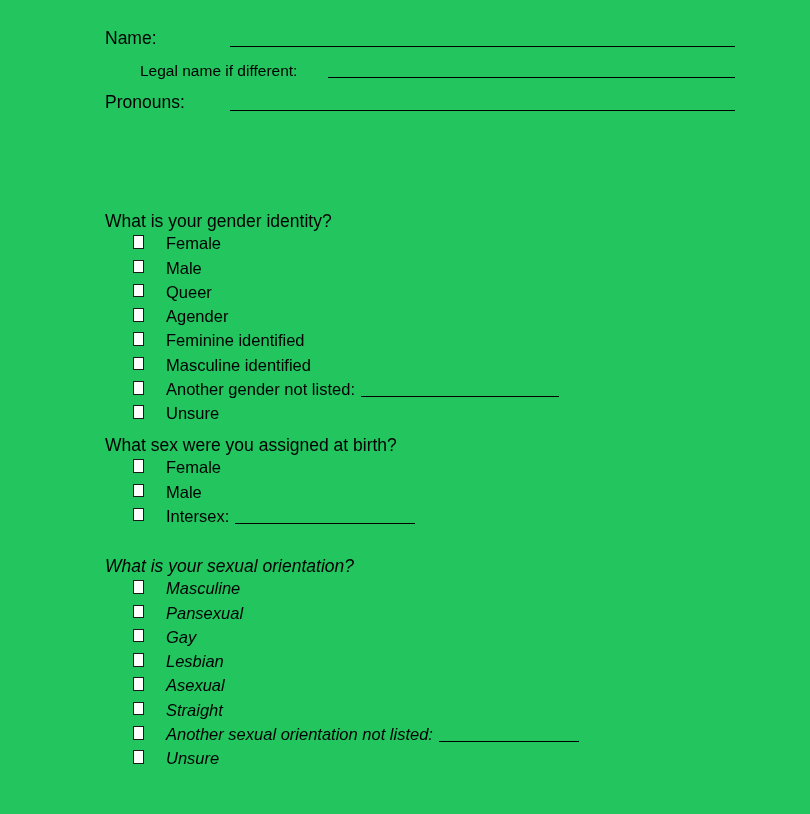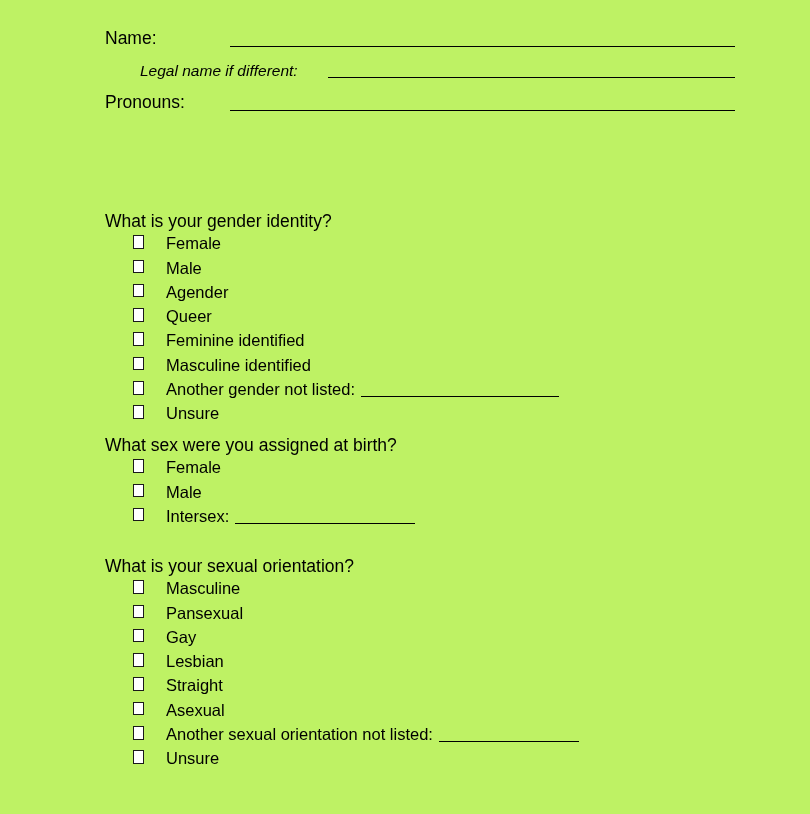--- a/index.html
+++ b/index.html
@@ -15,21 +15,21 @@
     color: #000000;
     overflow: hidden;
   }
 
   .page {
     position: absolute;
     left: 0;
     top: 0;
     width: 810px;
     height: 814px;
-    background: #bef264;
+    background: #22c55e;
   }
 
   
   .id-block {
     position: absolute;
     left: 105px;
     top: 30px;
     width: 630px;
   }
 
@@ -44,21 +44,20 @@
   }
 
   .id-label {
     font-size: 17.5px;
     line-height: 1;
     white-space: nowrap;
     flex: 0 0 auto;
   }
   .id-label.small-italic {
     font-size: 15.5px;
-    font-style: italic;
     font-weight: 400;
   }
 
   .rule {
     flex: 1 1 auto;
     border-bottom: 1.4px solid #000;
     height: 0;
     margin-left: 10px;
     position: relative;
     top: 3px;
@@ -123,21 +122,21 @@
     position: relative;
     top: 2px;
   }
   .inline-blank.w-gender { width: 198px; }
   .inline-blank.w-intersex { width: 180px; }
   .inline-blank.w-orientation { width: 140px; }
 
   
   #section-gender { top: 168px; margin-top: 44px; }
   #section-birthsex { top: 436px; }
-  #section-orientation { top: 557px; }
+  #section-orientation { top: 557px; font-style: italic; }
 </style>
 </head>
 <body>
 
 <div class="page">
 
   <div class="id-block">
 
     <div class="id-row name">
       <span class="id-label">Name:</span>
@@ -162,25 +161,25 @@
         <li class="option">
           <span class="checkbox"></span>
           <span class="option-label">Female</span>
         </li>
         <li class="option">
           <span class="checkbox"></span>
           <span class="option-label">Male</span>
         </li>
         <li class="option">
           <span class="checkbox"></span>
+          <span class="option-label">Queer</span>
+        </li>
+        <li class="option">
+          <span class="checkbox"></span>
           <span class="option-label">Agender</span>
-        </li>
-        <li class="option">
-          <span class="checkbox"></span>
-          <span class="option-label">Queer</span>
         </li>
         <li class="option">
           <span class="checkbox"></span>
           <span class="option-label">Feminine identified</span>
         </li>
         <li class="option">
           <span class="checkbox"></span>
           <span class="option-label">Masculine identified</span>
         </li>
         <li class="option">
@@ -228,25 +227,25 @@
         <li class="option">
           <span class="checkbox"></span>
           <span class="option-label">Gay</span>
         </li>
         <li class="option">
           <span class="checkbox"></span>
           <span class="option-label">Lesbian</span>
         </li>
         <li class="option">
           <span class="checkbox"></span>
+          <span class="option-label">Asexual</span>
+        </li>
+        <li class="option">
+          <span class="checkbox"></span>
           <span class="option-label">Straight</span>
-        </li>
-        <li class="option">
-          <span class="checkbox"></span>
-          <span class="option-label">Asexual</span>
         </li>
         <li class="option">
           <span class="checkbox"></span>
           <span class="option-label">Another sexual orientation not listed:</span>
           <span class="inline-blank w-orientation"></span>
         </li>
         <li class="option">
           <span class="checkbox"></span>
           <span class="option-label">Unsure</span>
         </li>

